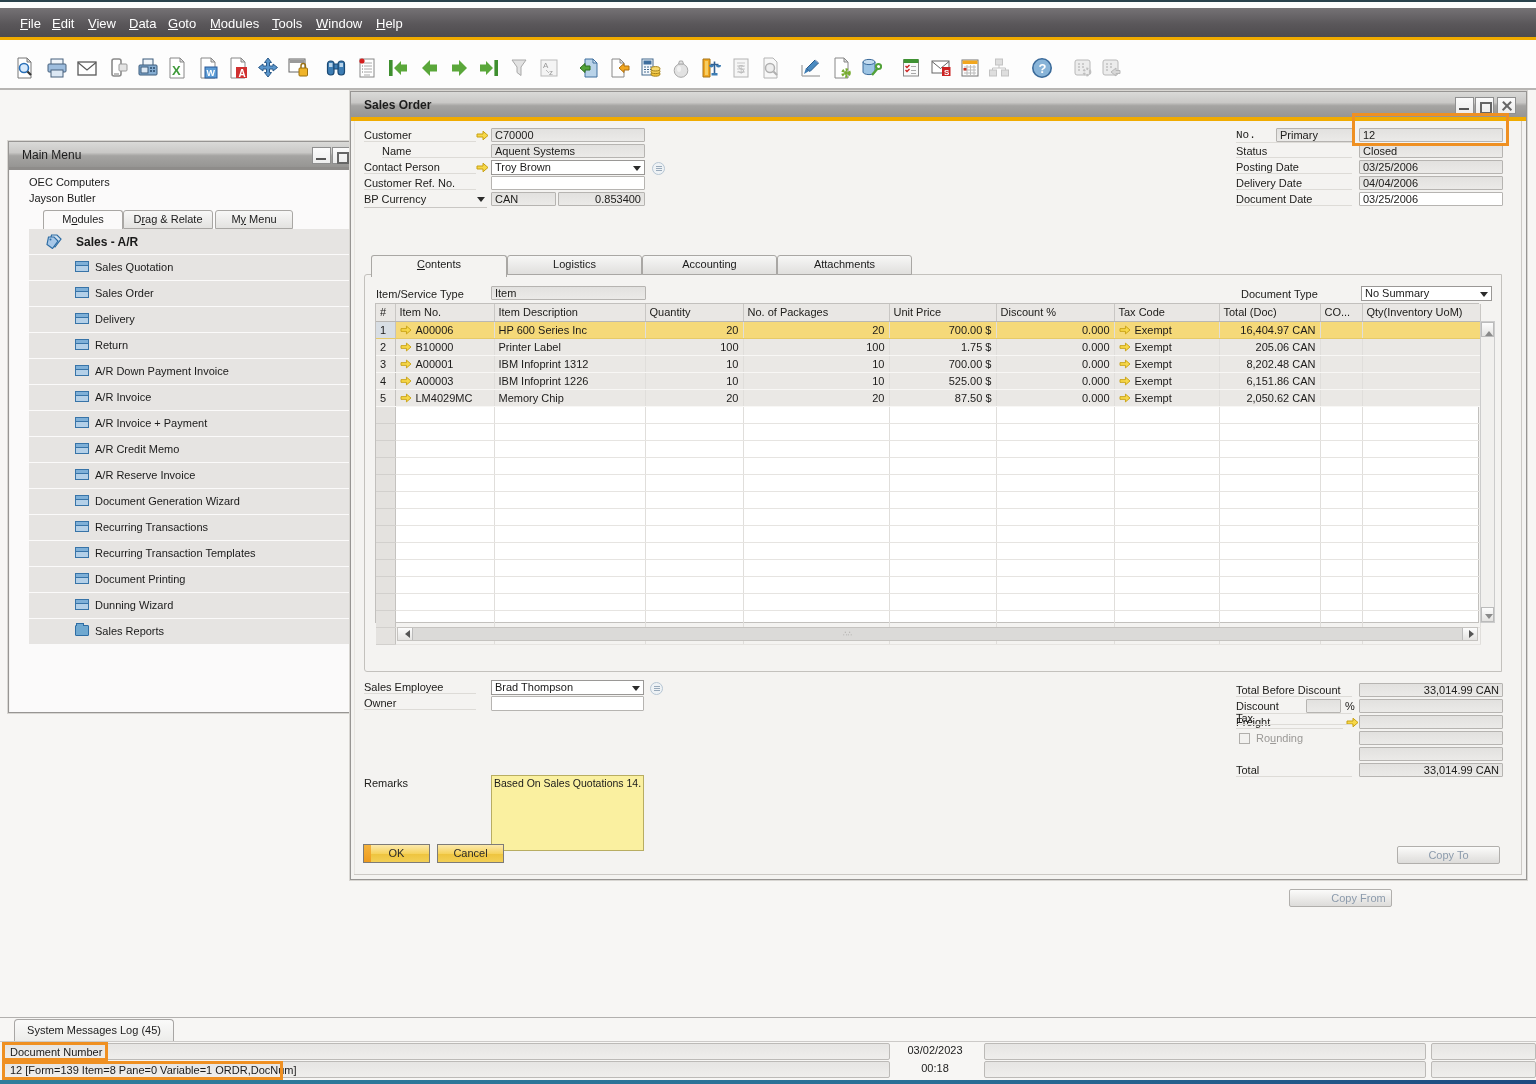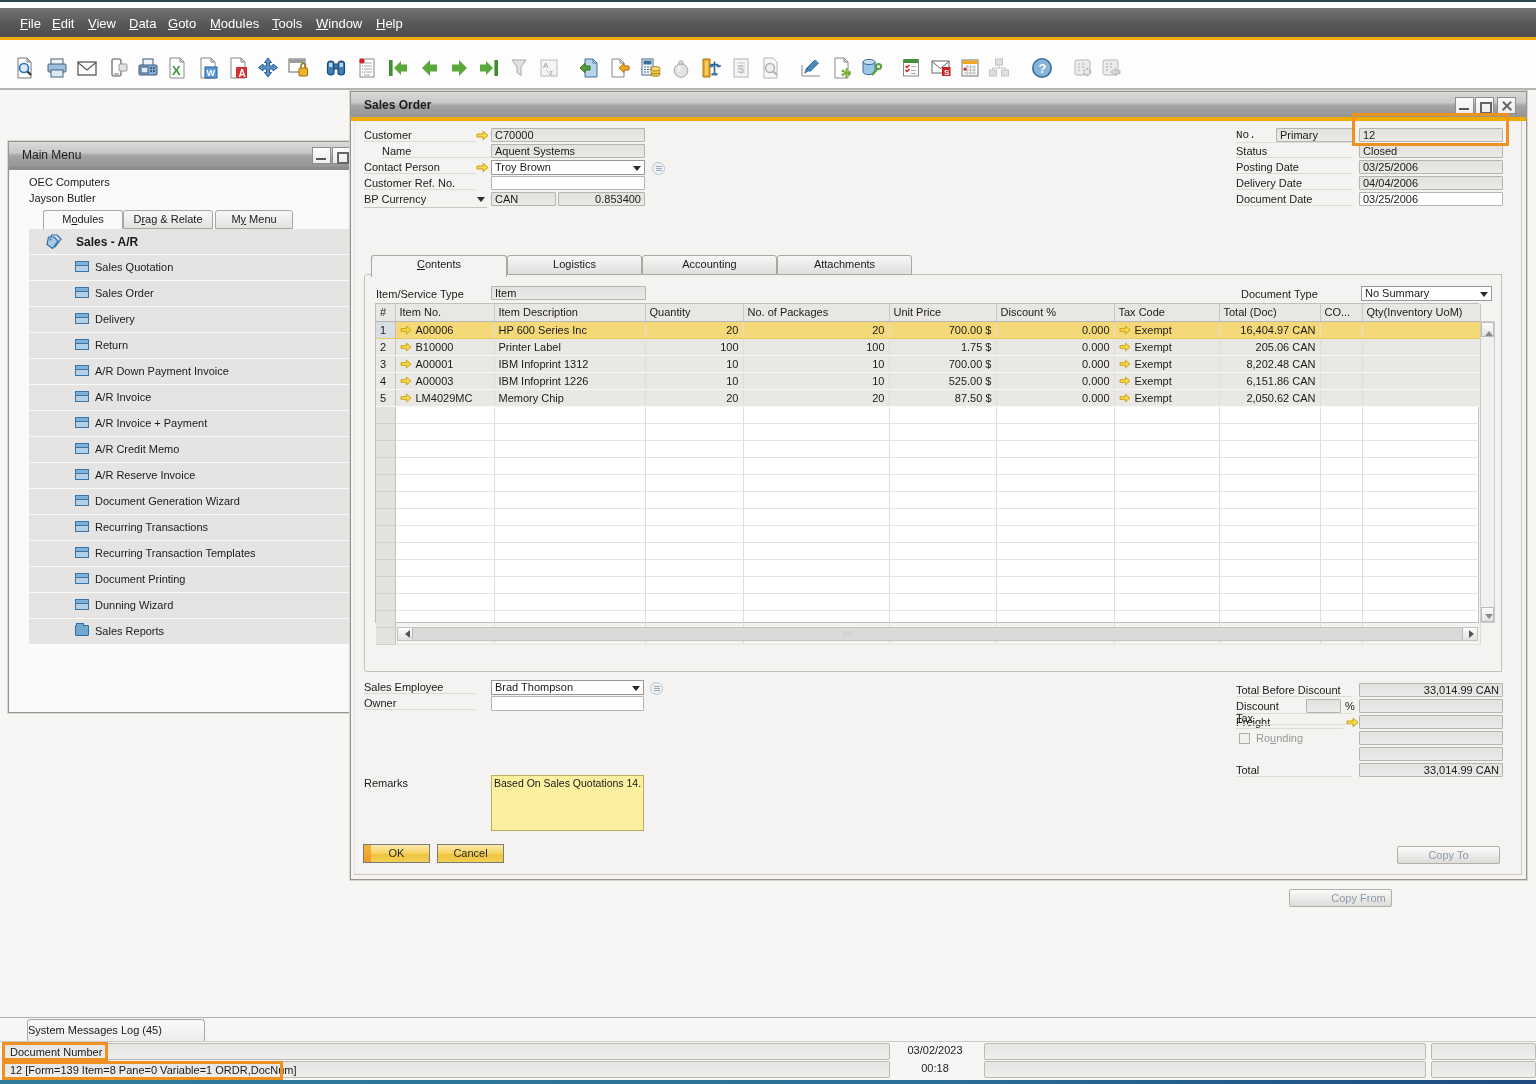--- a/index.html
+++ b/index.html
@@ -743,21 +743,21 @@
     </div>
 
     <div class="lbl lblu" style="left:12px; top:560px; width:112px;">Sales Employee</div>
     <div class="drop" style="left:139px; top:559px; width:153px;">Brad Thompson</div>
     <div class="cmenu" style="left:298px; top:561px;">
         <i></i>
       </div>
     <div class="lbl lblu" style="left:12px; top:576px; width:112px;">Owner</div>
     <div class="fld fldw" style="left:139px; top:575px; width:153px; height:15px;"></div>
     <div class="lbl" style="left:12px; top:656px;">Remarks</div>
-    <div class="abs" style="left:139px; top:654px; width:153px; height:56px; background:#faf0a0; border:1px solid #b8ad62; font-size:10.5px; padding:1px 2px; white-space:nowrap;">Based On Sales Quotations 14.</div>
+    <div class="abs" style="left:139px; top:654px; width:153px; height:76px; background:#faf0a0; border:1px solid #b8ad62; font-size:10.5px; padding:1px 2px; white-space:nowrap;">Based On Sales Quotations 14.</div>
     <div class="btn" style="left:11px; top:723px; width:67px;"><span style="position:absolute;left:0;top:0;width:7px;height:17px;background:linear-gradient(#f5b33c,#ee9b1e);"></span>OK</div>
     <div class="btn" style="left:85px; top:723px; width:67px;">Cancel</div>
 
     <div class="lbl lblu" style="left:884px; top:563px; width:116px;">Total Before Discount</div>
     <div class="fld fldr" style="left:1007px; top:562px; width:144px;">33,014.99 CAN</div>
     <div class="lbl" style="left:884px; top:579px;">Discount</div>
     <div class="abs" style="left:884px; top:592px; width:116px; height:1px; background:#dddbd7;"></div>
     <div class="fld" style="left:954px; top:578px; width:35px;"></div>
     <div class="lbl" style="left:993px; top:579px;">%</div>
     <div class="fld" style="left:1007px; top:578px; width:144px;"></div>
@@ -772,21 +772,21 @@
     <div class="lbl lblu" style="left:884px; top:591px; width:116px;">Tax</div>
     <div class="fld" style="left:1007px; top:626px; width:144px;"></div>
     <div class="lbl lblu" style="left:884px; top:643px; width:116px;">Total</div>
     <div class="fld fldr" style="left:1007px; top:642px; width:144px;">33,014.99 CAN</div>
     <div class="gbtn" style="left:937px; top:768px; width:103px;padding-left:36px;">Copy From</div>
     <div class="gbtn" style="left:1045px; top:725px; width:103px;">Copy To</div>
   </div>
 </div>
 
 <div class="abs" style="left:0; top:1017px; width:1536px; height:1px; background:#b2b0ae;"></div>
-<div class="abs" style="left:27px; top:1019px; width:178px; height:22px; background:linear-gradient(#fafaf9,#ececea); border:1px solid #a8a6a4; border-bottom:none; border-radius:4px 4px 0 0; line-height:21px; font-size:11px;">System Messages Log (45)</div>
+<div class="abs" style="left:14px; top:1019px; width:160px; height:22px; background:linear-gradient(#fafaf9,#ececea); border:1px solid #a8a6a4; border-bottom:none; border-radius:4px 4px 0 0; text-align:center; line-height:21px; font-size:11px;">System Messages Log (45)</div>
 <div class="abs" style="left:0px; top:1041px; width:1536px; height:1px; background:#cccac8;"></div>
 <div class="abs" id="srow1" style="left:2px; top:1043px; width:888px; height:17px; background:linear-gradient(#e6e5e3,#efeeec); border:1px solid #bcbab7; border-radius:2px; line-height:16px; padding-left:7px;">Document Number</div>
 <div class="abs" style="left:893px; top:1044px; width:84px; text-align:center; font-size:11px;">03/02/2023</div>
 <div class="abs" style="left:984px; top:1043px; width:442px; height:17px; background:linear-gradient(#e6e5e3,#efeeec); border:1px solid #bcbab7; border-radius:2px;"></div>
 <div class="abs" style="left:1431px; top:1043px; width:105px; height:17px; background:linear-gradient(#e6e5e3,#efeeec); border:1px solid #bcbab7; border-radius:2px;"></div>
 <div class="abs" id="srow2" style="left:2px; top:1061px; width:888px; height:17px; background:linear-gradient(#e6e5e3,#efeeec); border:1px solid #bcbab7; border-radius:2px; line-height:16px; padding-left:7px;">12 [Form=139 Item=8 Pane=0 Variable=1 ORDR,DocNum]</div>
 <div class="abs" style="left:893px; top:1062px; width:84px; text-align:center; font-size:11px;">00:18</div>
 <div class="abs" style="left:984px; top:1061px; width:442px; height:17px; background:linear-gradient(#e6e5e3,#efeeec); border:1px solid #bcbab7; border-radius:2px;"></div>
 <div class="abs" style="left:1431px; top:1061px; width:105px; height:17px; background:linear-gradient(#e6e5e3,#efeeec); border:1px solid #bcbab7; border-radius:2px;"></div>
 <div class="abs" style="left:0; top:1080px; width:1536px; height:4px; background:linear-gradient(90deg,#2f7d9b,#2a6f96 60%,#1e4a80);"></div>

